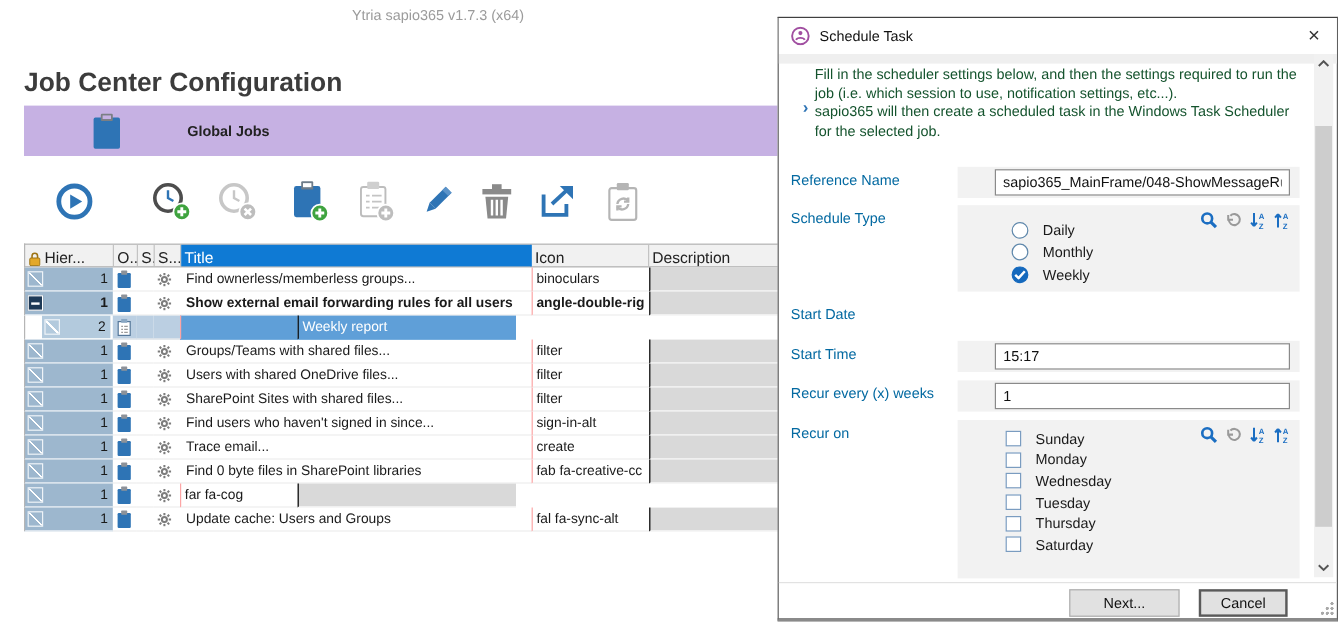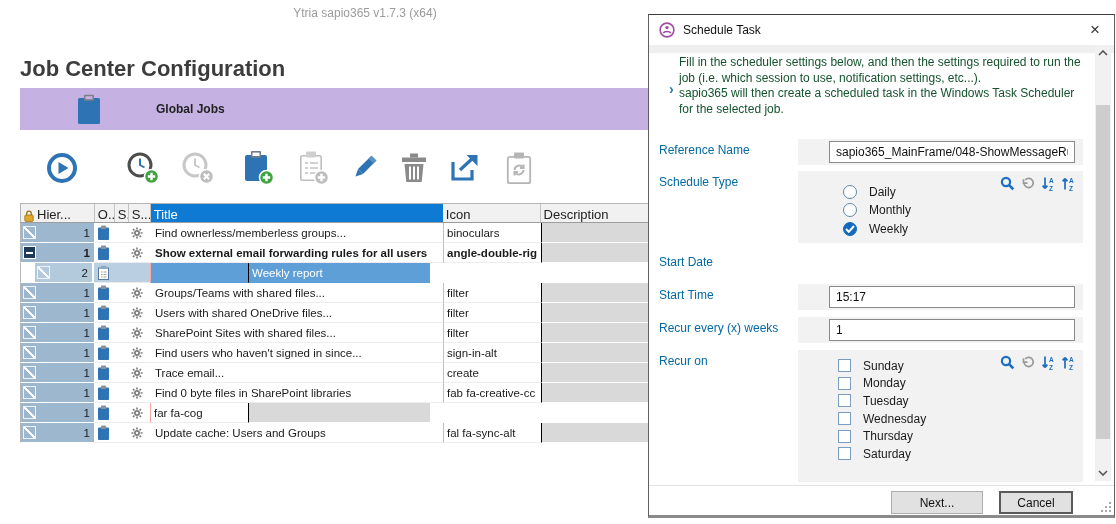--- a/index.html
+++ b/index.html
@@ -599,25 +599,25 @@
           <div class="check-row">
             <span class="chk"></span>
             <span class="chk-label">Sunday</span>
           </div>
           <div class="check-row">
             <span class="chk"></span>
             <span class="chk-label">Monday</span>
           </div>
           <div class="check-row">
             <span class="chk"></span>
-            <span class="chk-label">Tuesday</span>
+            <span class="chk-label">Wednesday</span>
           </div>
           <div class="check-row">
             <span class="chk"></span>
-            <span class="chk-label">Wednesday</span>
+            <span class="chk-label">Tuesday</span>
           </div>
           <div class="check-row">
             <span class="chk"></span>
             <span class="chk-label">Thursday</span>
           </div>
           <div class="check-row">
             <span class="chk"></span>
             <span class="chk-label">Saturday</span>
           </div>
         </div>

